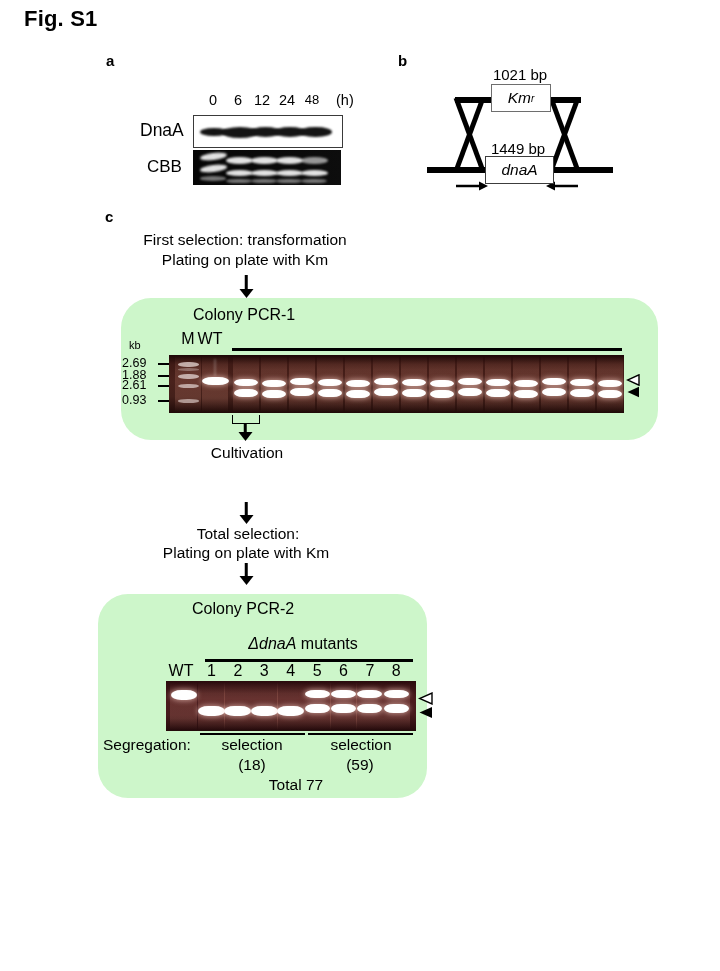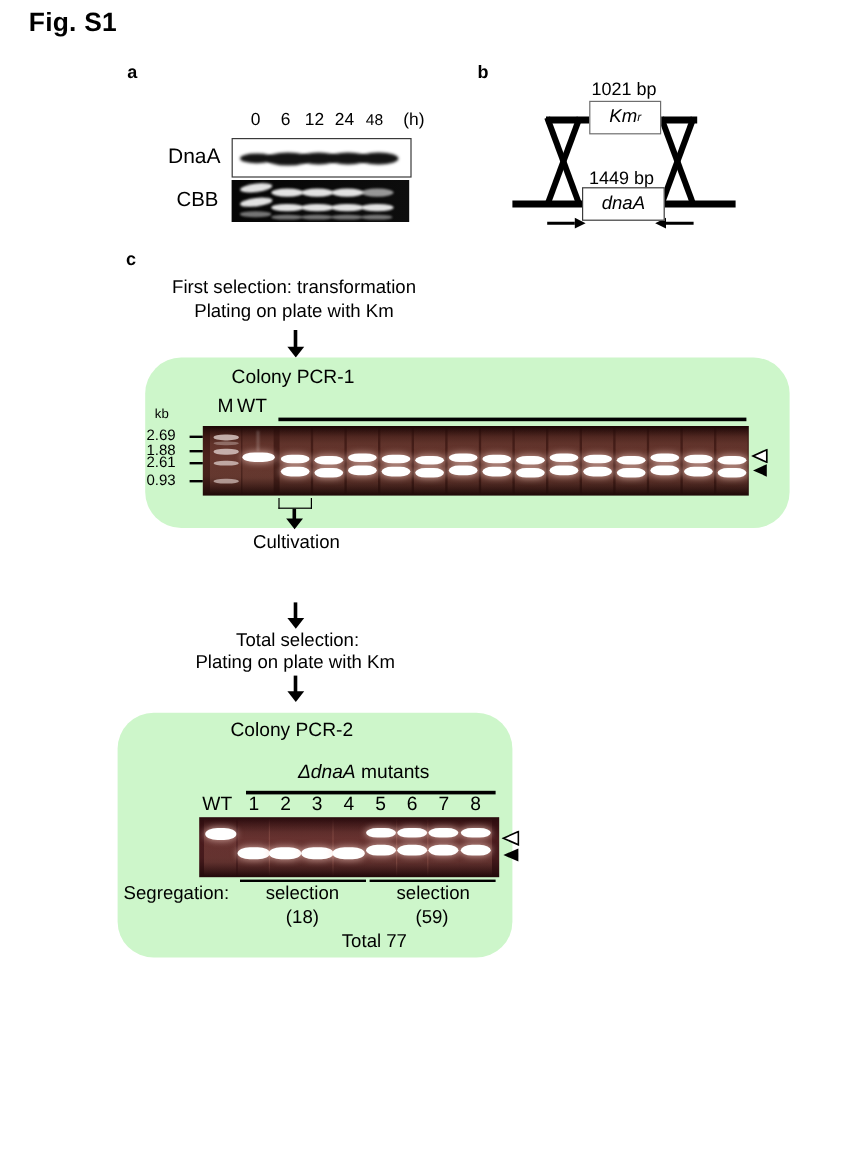--- a/index.html
+++ b/index.html
@@ -231,21 +231,21 @@
     <polygon points="14,1 14,12 1.5,6.5" fill="#000"></polygon>
   </svg>
 
   <div class="abs blackline" style="left:200px;top:733px;width:105px;height:2px"></div>
   <div class="abs blackline" style="left:308px;top:733px;width:105px;height:2px"></div>
   <div class="abs t" style="left:103px;top:736px">Segregation:</div>
   <div class="abs ctr t" style="left:252px;top:736px">selection</div>
   <div class="abs ctr t" style="left:252px;top:756px">(18)</div>
   <div class="abs ctr t" style="left:361px;top:736px">selection</div>
   <div class="abs ctr t" style="left:360px;top:756px">(59)</div>
-  <div class="abs ctr t" style="left:312px;top:776px">Total 77</div>
+  <div class="abs ctr t" style="left:296px;top:776px">Total 77</div>
 <div class="abs ctr" style="left: 213px; top: 92px; font-size: 14.5px;">0</div>
     <div class="abs ctr" style="left: 238px; top: 92px; font-size: 14.5px;">6</div>
     <div class="abs ctr" style="left: 262px; top: 92px; font-size: 14.5px;">12</div>
     <div class="abs ctr" style="left: 287px; top: 92px; font-size: 14.5px;">24</div>
     <div class="abs ctr" style="left: 312px; top: 92px; font-size: 13px;">48</div>
     <div class="abs kbnum" style="left: 122px; top: 357px;">2.69</div>
     <div class="tick" style="left: 158px; top: 363px; width: 11px;"></div>
     <div class="abs kbnum" style="left: 122px; top: 369px;">1.88</div>
     <div class="tick" style="left: 158px; top: 375px; width: 11px;"></div>
     <div class="abs kbnum" style="left: 122px; top: 379px;">2.61</div>

